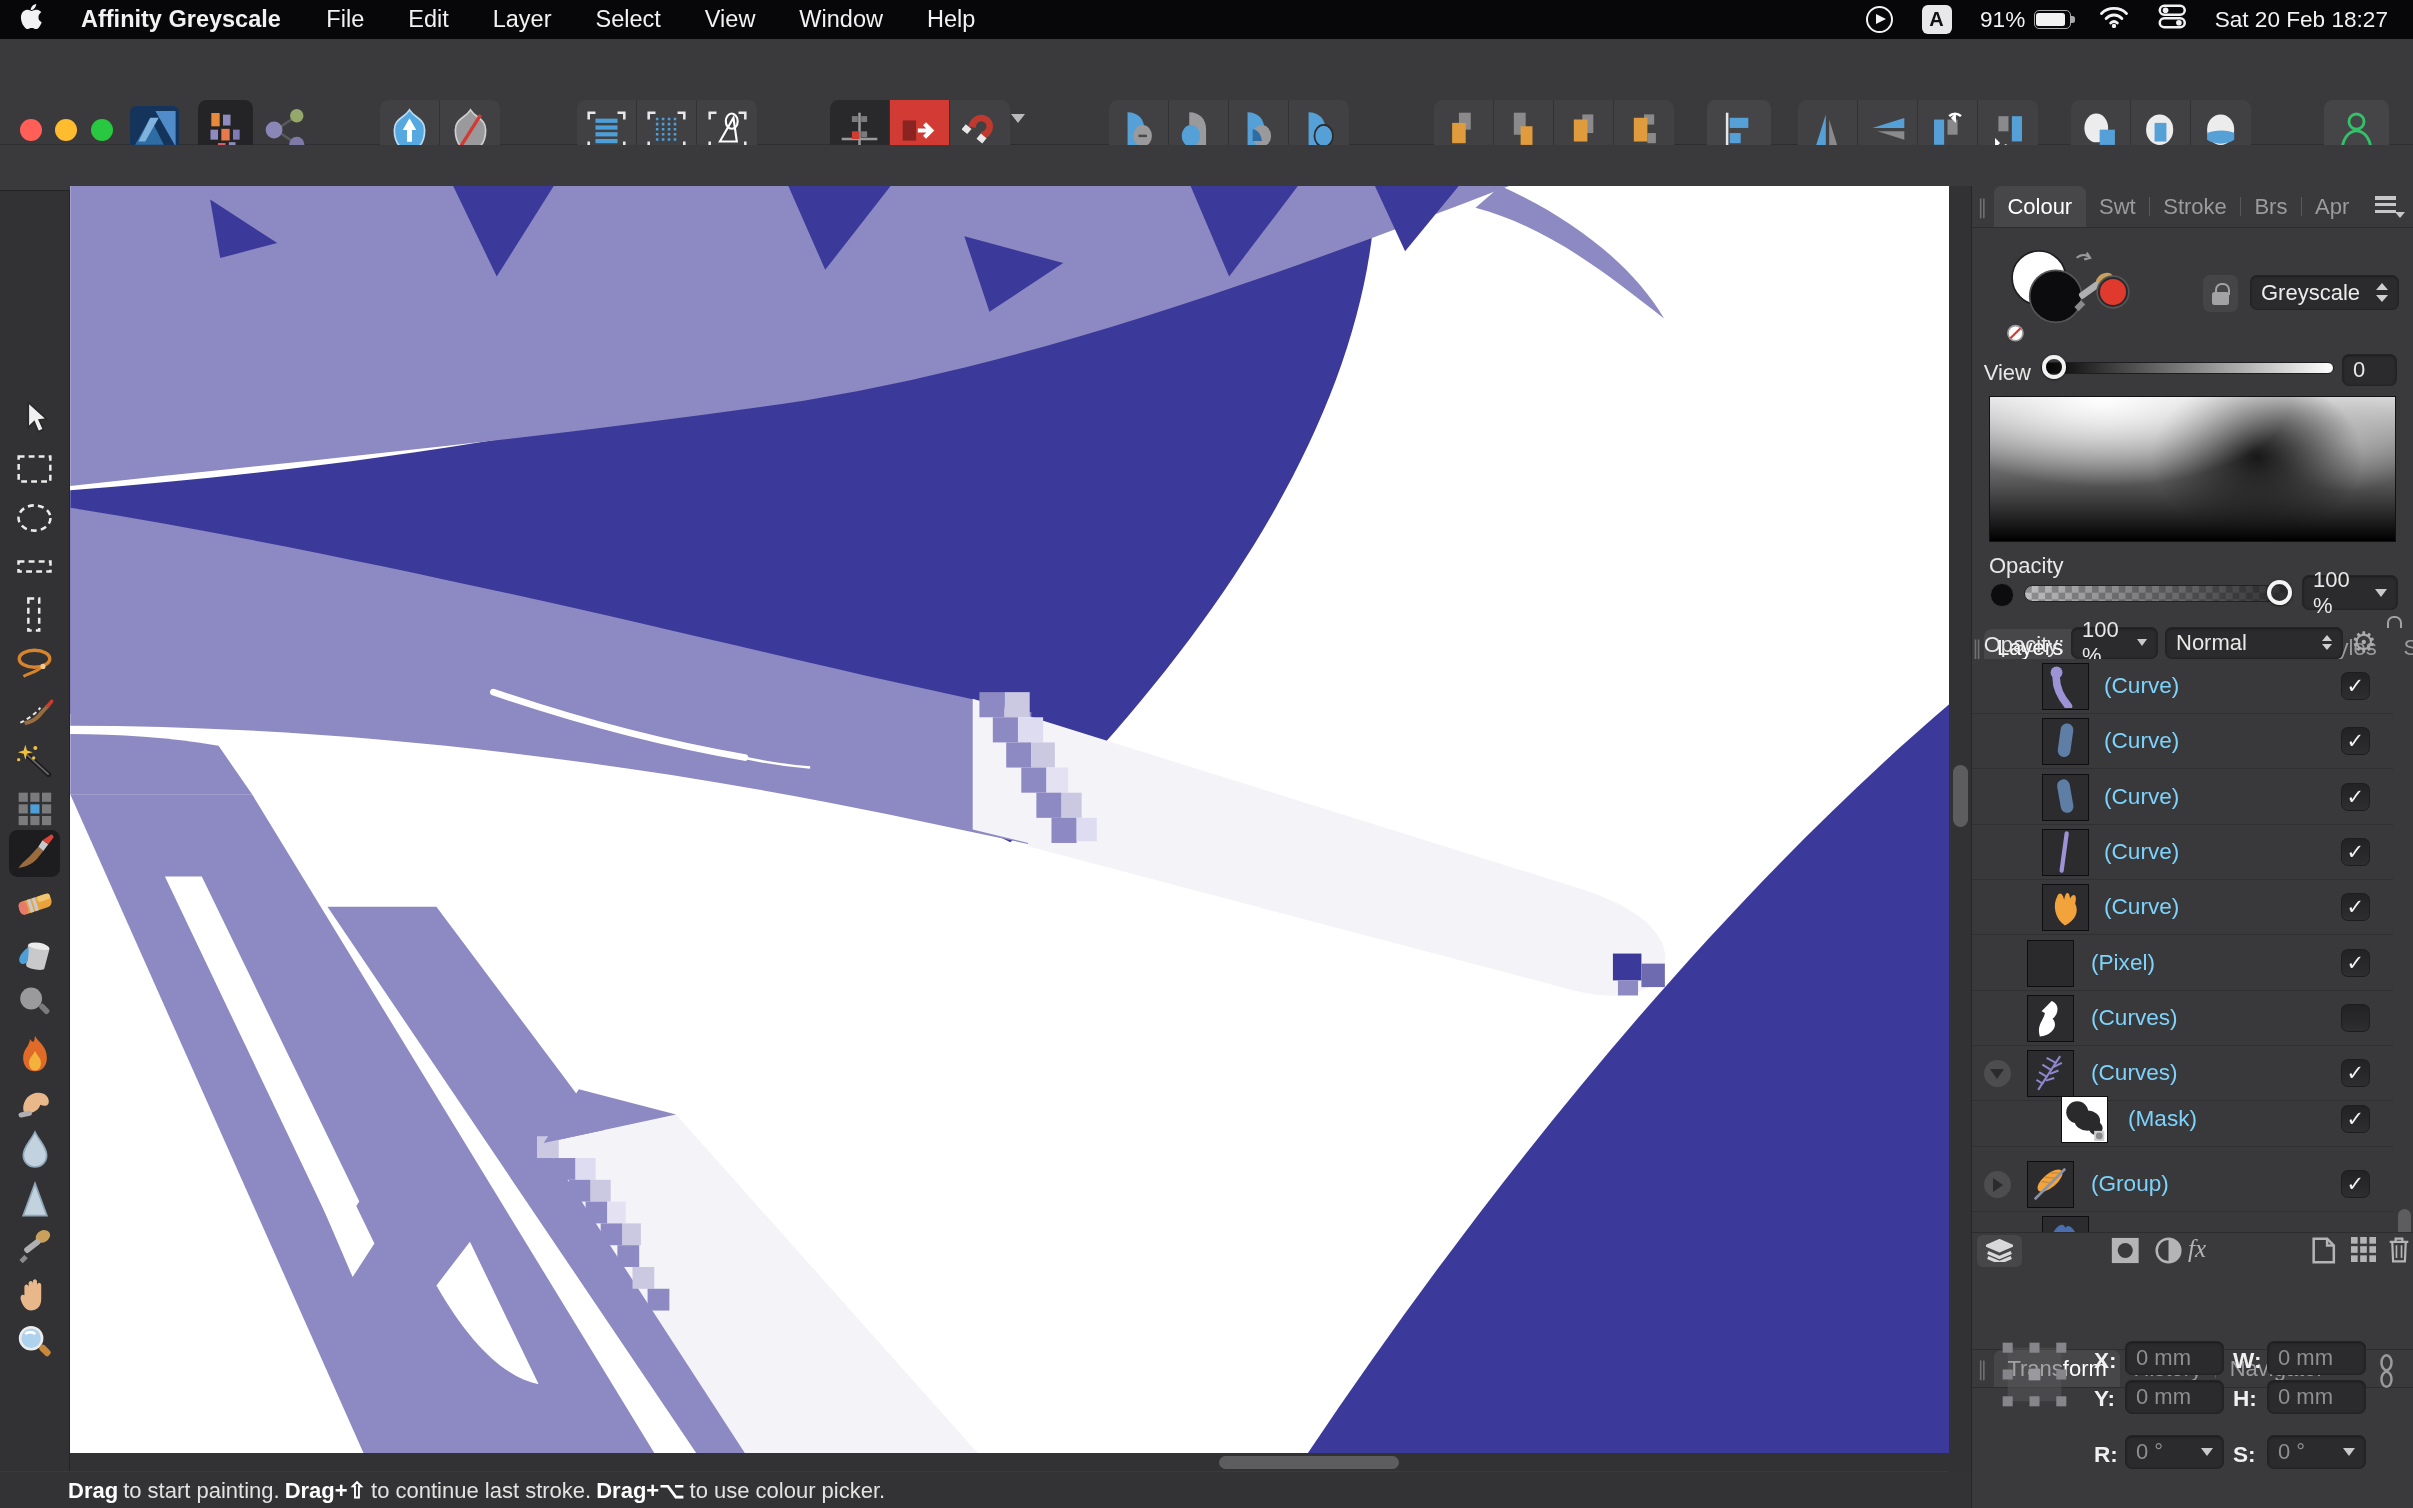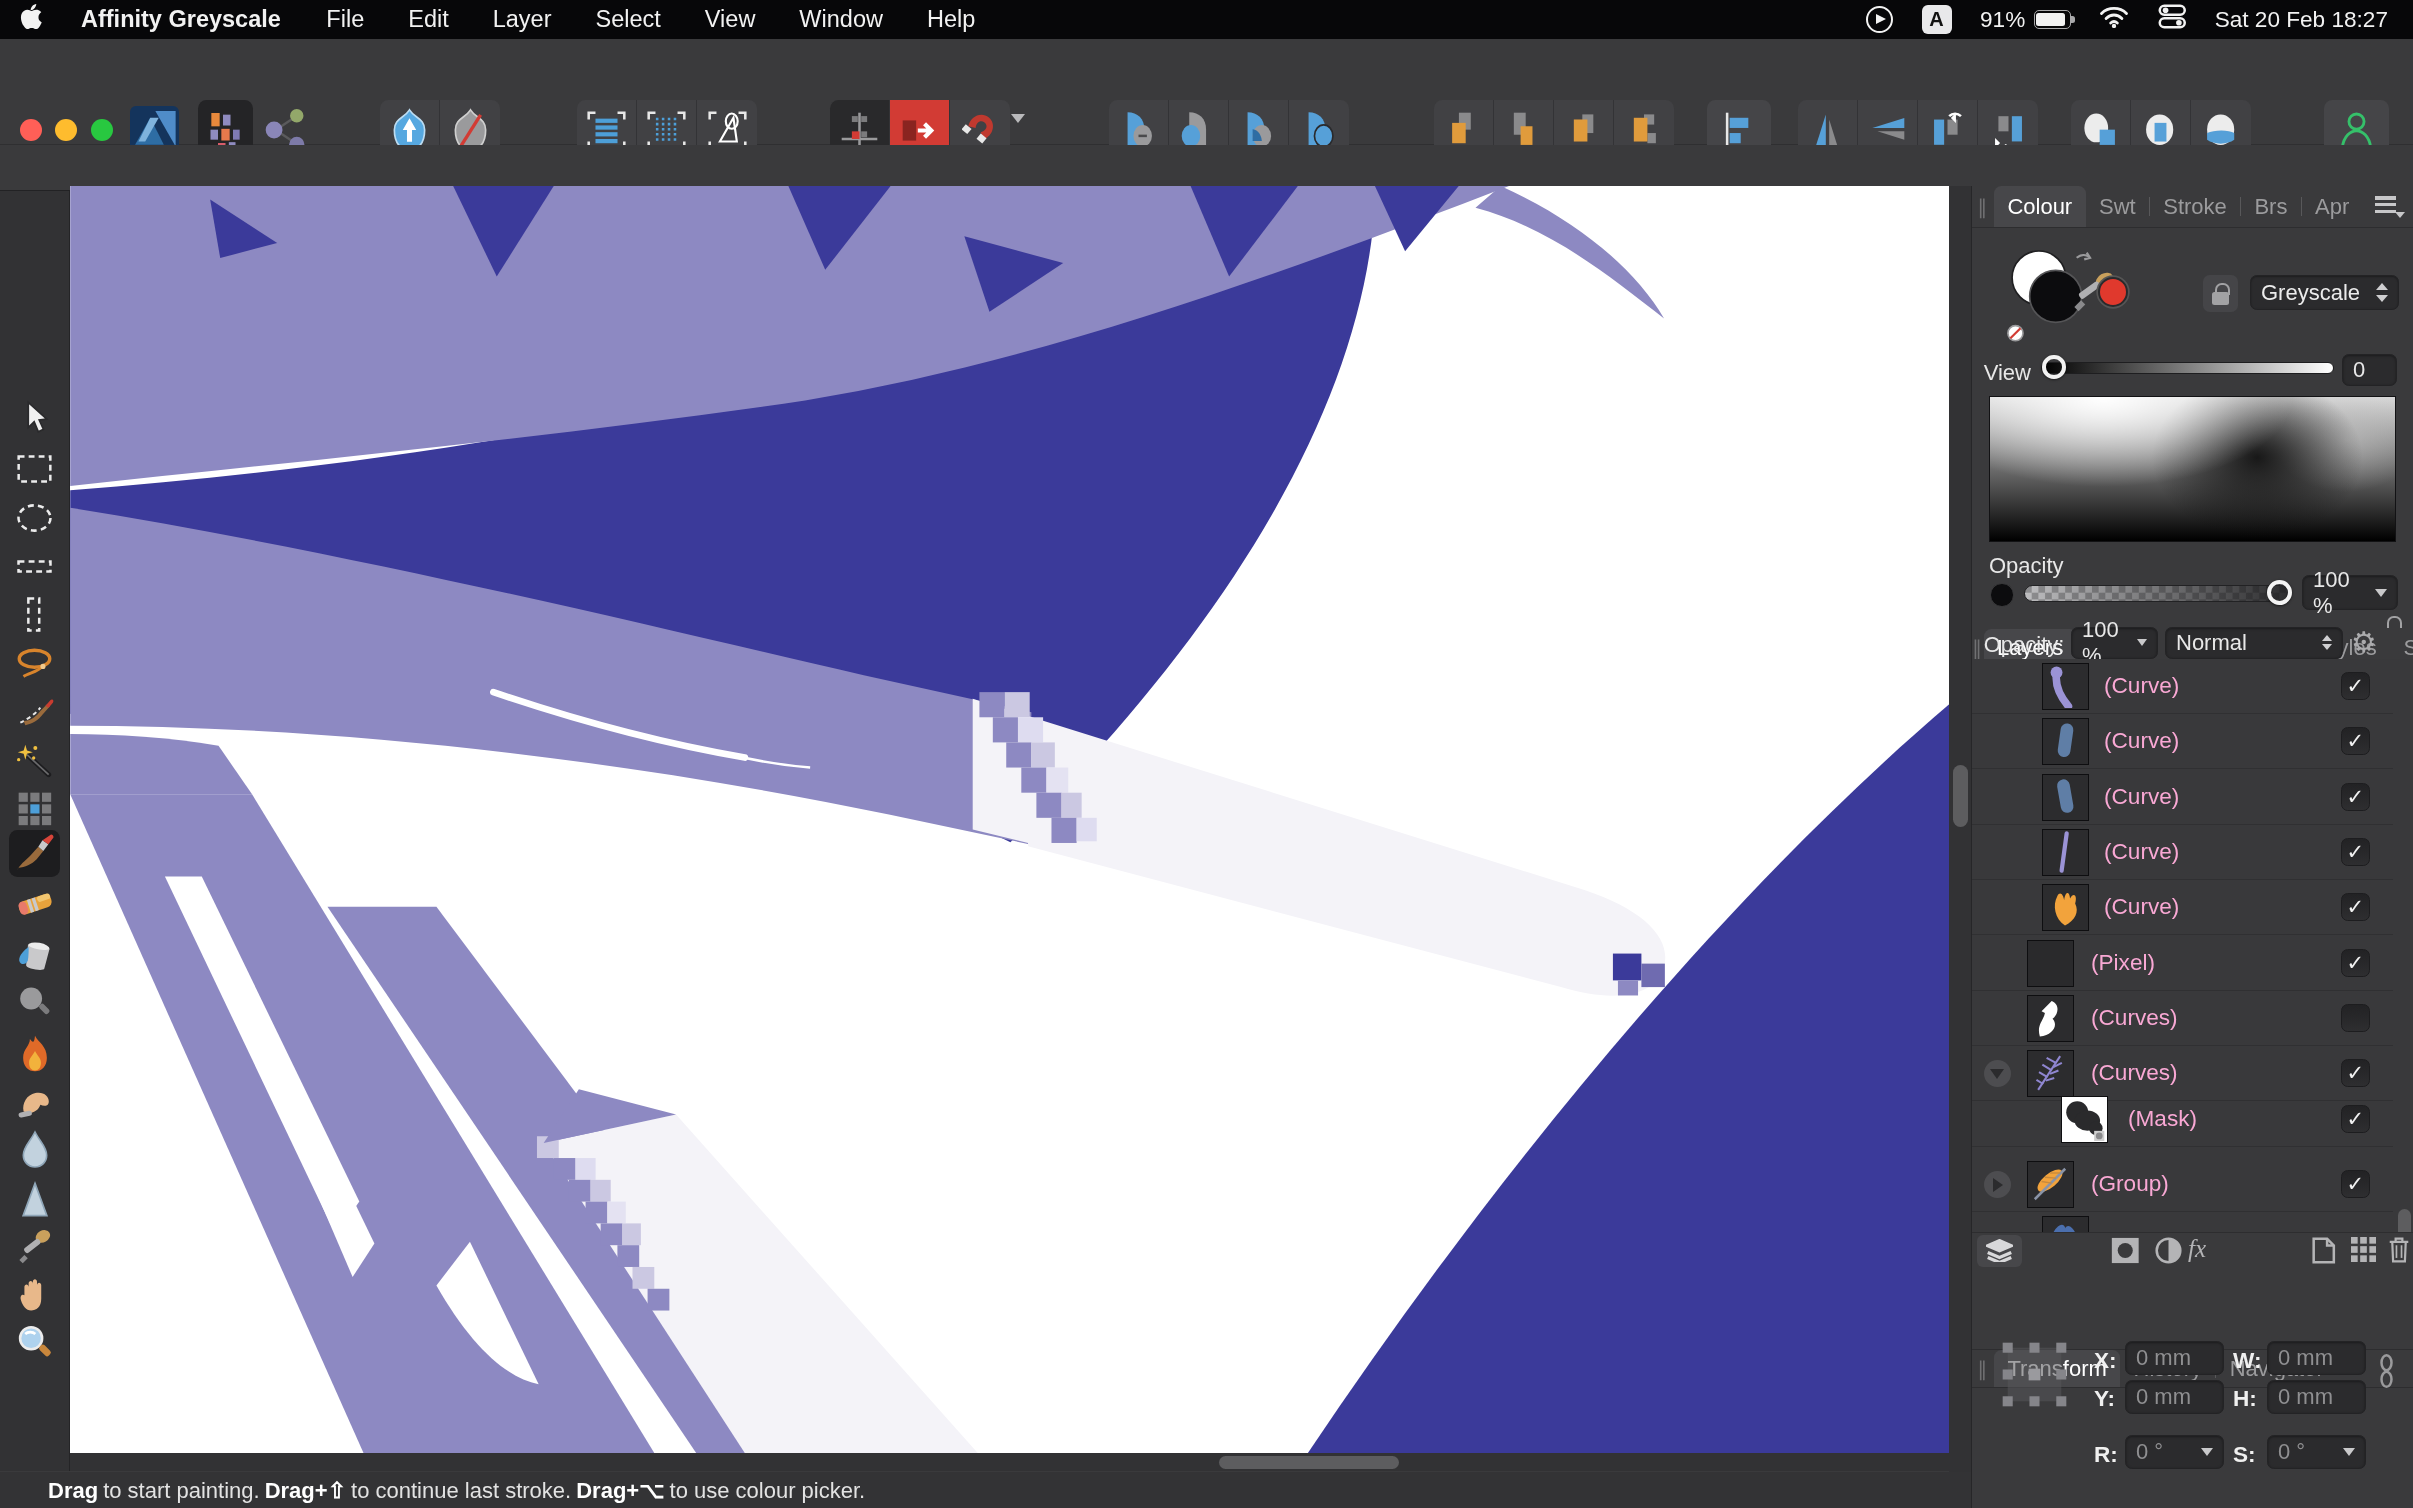--- a/index.html
+++ b/index.html
@@ -66,29 +66,29 @@
   .hamb i { position:absolute; left:0; right:6.7px; height:3.4px; background:#c7c7c9; }
   .hamb i:nth-child(1){top:0.8px} .hamb i:nth-child(2){top:7.5px} .hamb i:nth-child(3){top:14.2px}
   .hamb::after { content:""; position:absolute; right:-1.7px; bottom:0; border-left:5px solid transparent; border-right:5px solid transparent; border-top:6.7px solid #c7c7c9; }
   .field { background:#2b2b2d; border:0.8px solid #232325; border-radius:6.7px; box-shadow:inset 0 0.8px 2.5px rgba(0,0,0,.45); display:flex; align-items:center; padding:0 10px; }
   .padlock { width:17px; height:12.6px; background:#a2a2a4; border-radius:2.5px; position:relative; margin-top:10px; }
   .padlock::before { content:""; position:absolute; top:-9.2px; left:2.5px; width:11.7px; height:10px; border:2.5px solid #a2a2a4; border-bottom:none; border-radius:6.7px 6.7px 0 0; }
   .gear { color:#ababad; font-size:28.5px; line-height:28.5px; }
   .ckbox { width:28.5px; height:28.5px; border-radius:6.7px; background:linear-gradient(#222224,#2e2e30); border:0.8px solid #1d1d1f; display:flex; align-items:center; justify-content:center; color:#f2f2f2; font-size:21px; }
   .lay-row { position:absolute; left:0; width:421px; height:55px; border-bottom:0.8px solid #303032; }
   .thumb { position:absolute; top:4.2px; width:47px; height:47px; background:#2c2c2e; border:1.7px solid #0e0e10; }
-  .lay-lbl { position:absolute; top:14.2px; color:#f9a8d4; font-size:22.6px; }
+  .lay-lbl { position:absolute; top:14.2px; color:#7dd3fc; font-size:22.6px; }
   .expander { position:absolute; top:14.2px; width:27px; height:27px; border-radius:50%; background:#4d4d50; display:flex; align-items:center; justify-content:center; }
   .expander .down { width:0;height:0;border-left:7.5px solid transparent;border-right:7.5px solid transparent;border-top:10px solid #2b2b2d; }
   .expander .right { width:0;height:0;border-top:7.5px solid transparent;border-bottom:7.5px solid transparent;border-left:10px solid #2b2b2d; margin-left:2.5px; }
 
   
   .tf-lbl { position:absolute; color:#f0f0f0; font-weight:bold; font-size:22.6px; }
   .tf-field { position:absolute; height:34px; width:99px; color:#8f8f91; }
-  #statusbar { left:0; top:1472px; width:1971px; height:37px; background:#333335; color:#e3e3e3; font-size:22px; display:flex; align-items:center; padding-left:48px;text-align:right; }
+  #statusbar { left:0; top:1472px; width:1971px; height:37px; background:#333335; color:#e3e3e3; font-size:22px; display:flex; align-items:center; padding-left:68px;text-align:right; }
   #statusbar b { color:#ffffff; margin:0 5px; }
   #statusbar b:first-child { margin-left:0; }
 </style>
 </head>
 <body>
 
 <div id="app">
 
   <div id="menubar" class="abs">
     <span class="mi" style="margin-left:20px">

